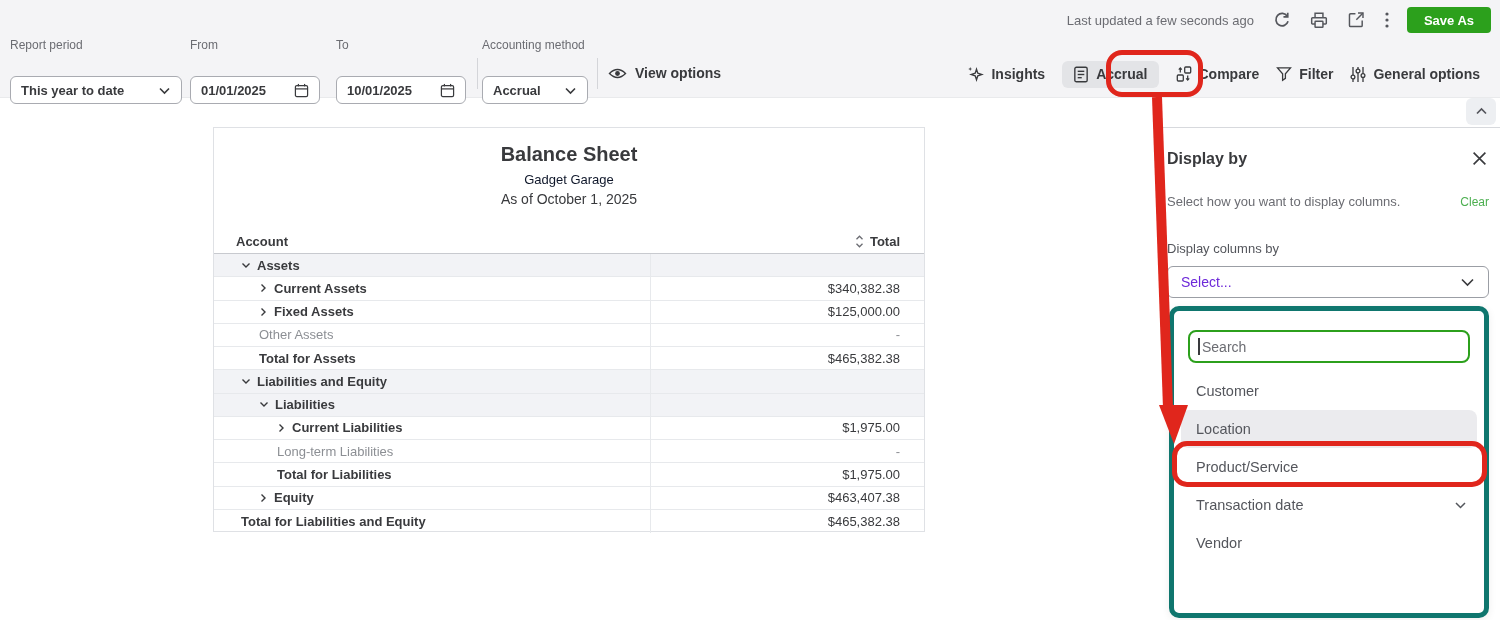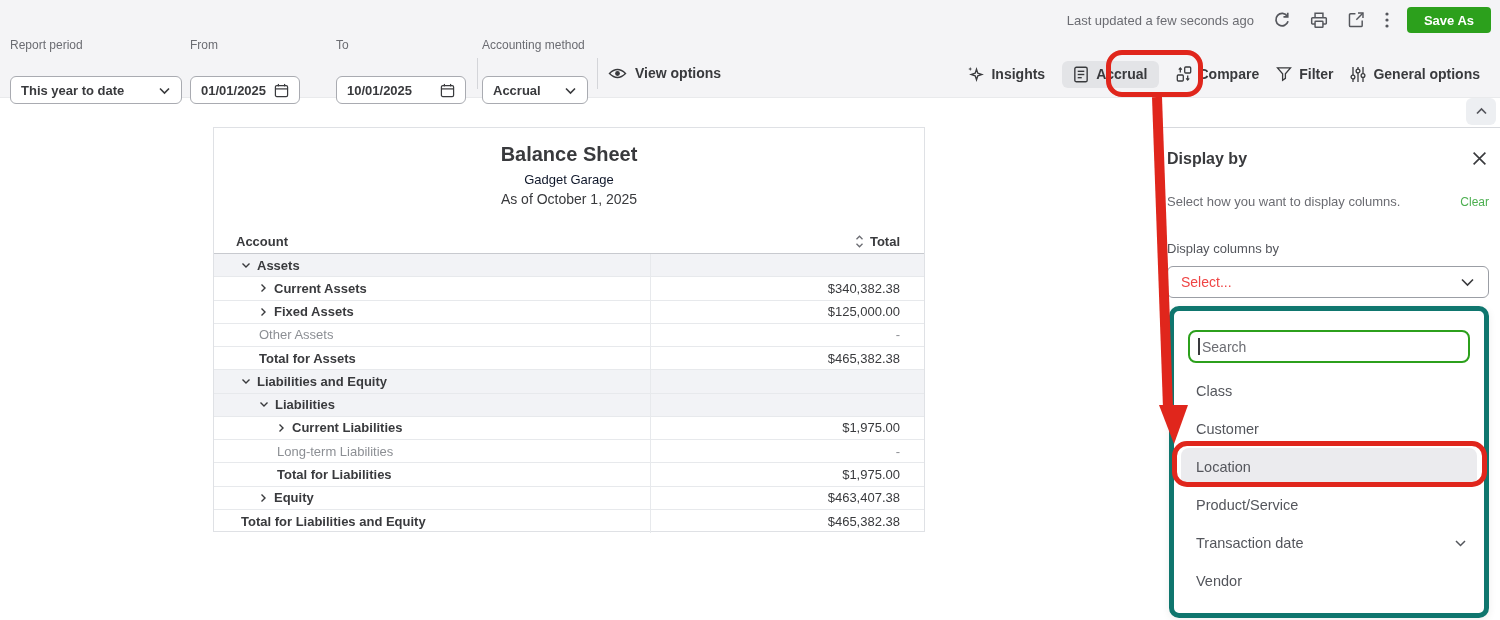--- a/index.html
+++ b/index.html
@@ -85,21 +85,21 @@
   .close-btn { background:none; border:none; cursor:pointer; padding:2px; }
   .panel-sub { display:flex; align-items:center; justify-content:space-between;
                margin-top:26px; }
   .panel-sub-text { font-size:13px; color:#6b6c72; }
   .clear-link { font-size:12px; color:#4caf50; background:none; border:none;
                 cursor:pointer; font-family:inherit; }
   .field-label { margin-top:32px; font-size:13px; color:#54565c; }
   .select-box { margin-top:10px; height:32px; border:1px solid #9b9ea5; border-radius:6px;
                 background:#fff; display:flex; align-items:center;
                 justify-content:space-between; padding:0 13px; font-size:14px;
-                color:#ef4444; cursor:pointer;text-align:right; }
+                color:#6d28d9; cursor:pointer;text-align:right; }
 
   .dropdown { position:absolute; left:12px; top:178px; width:320px; height:312px;
               background:#fff; border:5px solid #0f766e; border-radius:10px;
               box-shadow:0 2px 8px rgba(0,0,0,0.07); }
   .search-wrap { position:relative; margin:19px 14px 0 14px; }
   .search-input { width:100%; height:33px; border:2px solid #2ca01c; border-radius:8px;
                   font-size:14px; color:#393a3d; padding:0 10px 0 12px;
                   font-family:inherit; outline:none; }
   .search-input::placeholder { color:#6b6c72; }
   .caret-bar { position:absolute; left:10px; top:8px; width:1.5px; height:17px;
@@ -168,21 +168,21 @@
       <span>
         <svg width="13" height="9" viewBox="0 0 13 9">
             <polyline points="2,2.5 6.5,7 11,2.5" fill="none" stroke="#393a3d" stroke-width="1.6"></polyline>
           </svg>
       </span>
     </div>
   </div>
 
   <div class="fg" style="left:190px;">
     <label>From</label>
-    <div class="ctl" style="width:110px;">
+    <div class="ctl" style="width:130px;">
       <span>01/01/2025</span>
       <span>
         <svg width="15" height="15" viewBox="0 0 16 16" fill="none" stroke="#393a3d" stroke-width="1.3">
             <rect x="1.5" y="2.8" width="13" height="11.7" rx="1.5"></rect>
             <line x1="1.5" y1="6.3" x2="14.5" y2="6.3"></line>
             <line x1="4.7" y1="1" x2="4.7" y2="3.6"></line>
             <line x1="11.3" y1="1" x2="11.3" y2="3.6"></line>
           </svg>
       </span>
     </div>
@@ -448,21 +448,20 @@
         </svg>
     </span>
   </div>
 
   <div class="dropdown">
     <div class="search-wrap">
       <input class="search-input" type="text" placeholder="Search" style="">
       <div class="caret-bar"></div>
     </div>
     <div class="opt-list">
-      <div class="opt">Class</div>
       <div class="opt">Customer</div>
       <div class="opt highlight">Location</div>
       <div class="opt">Product/Service</div>
       <div class="opt">
         <span>Transaction date</span>
         <span>
           <svg width="13" height="9" viewBox="0 0 13 9">
               <polyline points="2,2 6.5,6.5 11,2" fill="none" stroke="#54565c" stroke-width="1.5"></polyline>
             </svg>
         </span>

